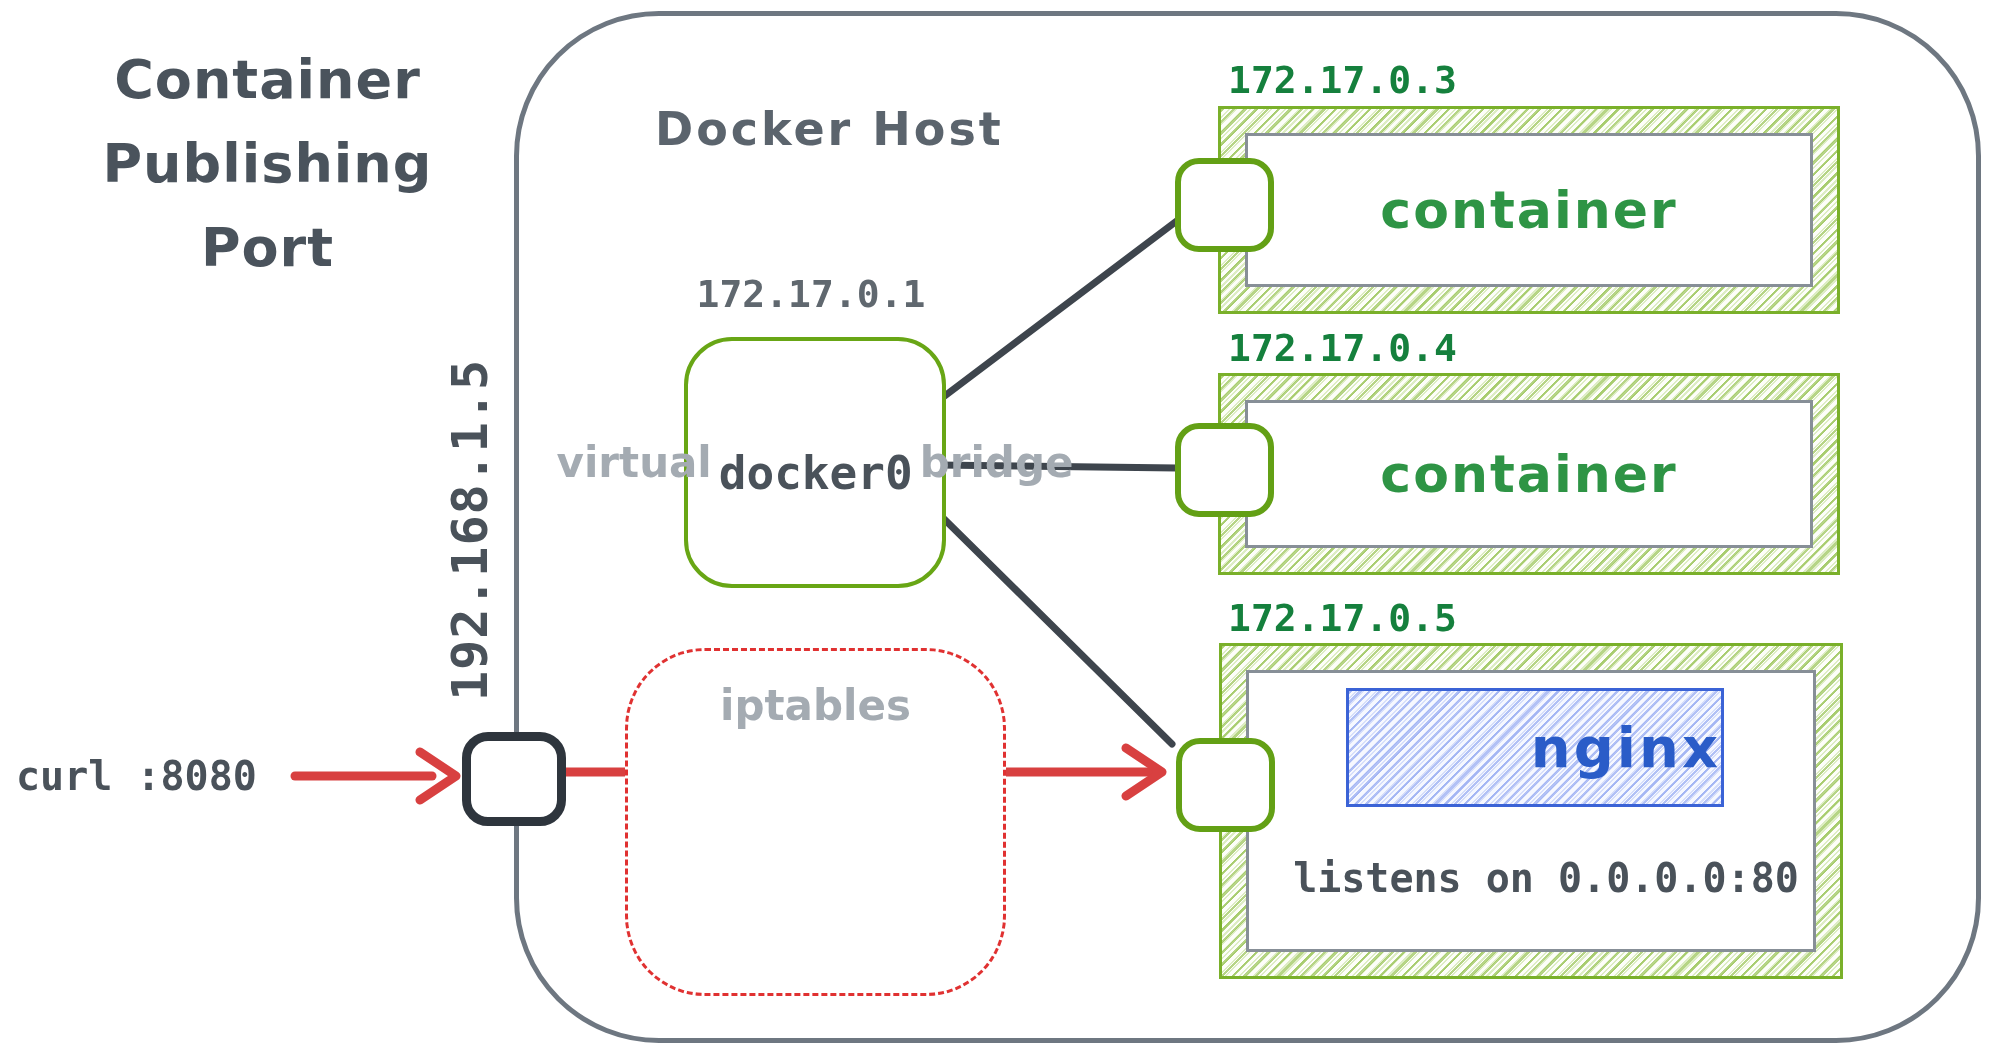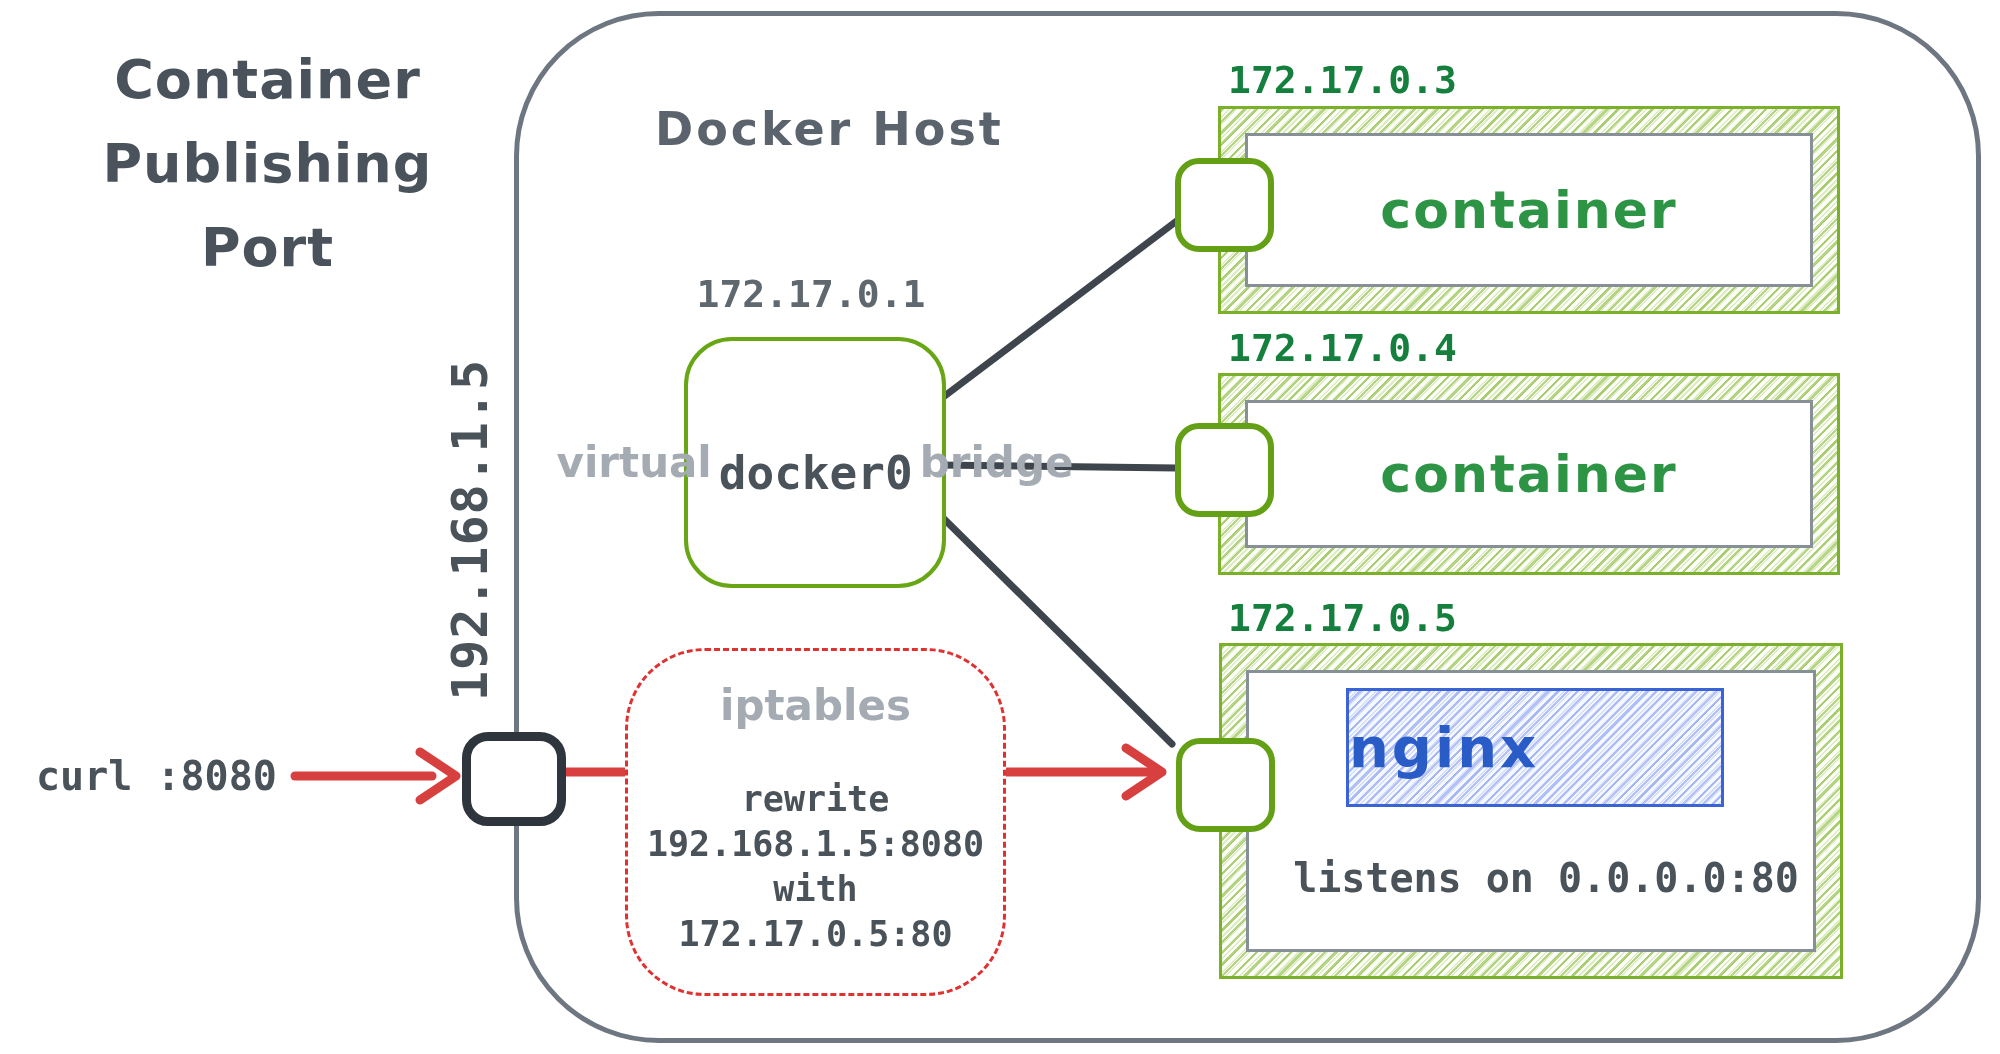--- a/index.html
+++ b/index.html
@@ -23,21 +23,21 @@
     left:15px;top:38px;width:505px;text-align:center;z-index:4;
     font-size:54px;font-weight:bold;color:#4a535c;line-height:84px;letter-spacing:1px;
   }
   .host-ip-vertical{
     left:290px;top:501px;width:360px;height:58px;line-height:58px;
     transform:rotate(-90deg);text-align:center;
     font-size:50px;font-weight:bold;color:#4a525a;z-index:4;letter-spacing:1px;
   }
   .curl-label{
     left:16px;top:753px;width:260px;font-size:40px;font-weight:bold;
-    color:#4a525a;z-index:4;margin-left:20px;
+    color:#4a525a;z-index:4;
   }
 
   
   #wires{left:0;top:0;width:2000px;height:1054px;z-index:2;}
 
   
   .port{background:#ffffff;z-index:6;}
   .port-host{left:462px;top:732px;width:86px;height:76px;border:9px solid #2e353d;border-radius:26px;}
   .port-green{width:87px;height:82px;border:6px solid #63a015;border-radius:24px;}
   .port-c1{left:1175px;top:158px;}
@@ -88,21 +88,21 @@
   .ip-c3{left:1228px;top:596px;}
 
   
   .nginx-box{
     left:1346px;top:688px;width:372px;height:113px;z-index:4;
     border:3px solid #3b63d6;
     background-image:
       repeating-linear-gradient(135deg, rgba(122,148,238,0.55) 0px, rgba(122,148,238,0.55) 2.2px, rgba(0,0,0,0) 2.2px, rgba(0,0,0,0) 7px),
       repeating-linear-gradient(135deg, rgba(122,148,238,0.25) 0px, rgba(122,148,238,0.25) 1.5px, rgba(0,0,0,0) 1.5px, rgba(0,0,0,0) 4.6px);
     background-color:#f6f8ff;
-    display:flex;align-items:center;justify-content:flex-start;
+    display:flex;align-items:center;justify-content:flex-end;
   }
   .nginx-word{font-size:56px;font-weight:bold;color:#2a5cc8;letter-spacing:3px;}
   .listens-label{
     left:1219px;top:855px;width:618px;text-align:center;z-index:4;
     font-size:40px;font-weight:bold;color:#4a525a;margin-left:18px;
   }
 </style>
 </head>
 <body>
 
@@ -126,26 +126,20 @@
     <line x1="295" y1="776" x2="432" y2="776" stroke="#d84040" stroke-width="9" stroke-linecap="round"></line>
     <polyline points="420,752 456,776 420,800" fill="none" stroke="#d84040" stroke-width="9" stroke-linecap="round" stroke-linejoin="round"></polyline>
     <line x1="556" y1="772" x2="1150" y2="772" stroke="#d84040" stroke-width="9" stroke-linecap="round"></line>
     <polyline points="1126,748 1162,772 1126,796" fill="none" stroke="#d84040" stroke-width="9" stroke-linecap="round" stroke-linejoin="round"></polyline>
   </svg>
 
   <div class="abs port port-host"></div>
 
   <div class="abs iptables-box">
     <div class="ipt-title">iptables</div>
-    <div class="ipt-rules mono">
-      <div>rewrite</div>
-      <div>192.168.1.5:8080</div>
-      <div>with</div>
-      <div>172.17.0.5:80</div>
-    </div>
   </div>
 
   <div class="abs bridge-ip mono">172.17.0.1</div>
   <div class="abs bridge-box">
     <div class="bridge-soft">virtual</div>
     <div class="bridge-name mono">docker0</div>
     <div class="bridge-soft">bridge</div>
   </div>
 
   <div class="abs ip-tag ip-c1 mono">172.17.0.3</div>

